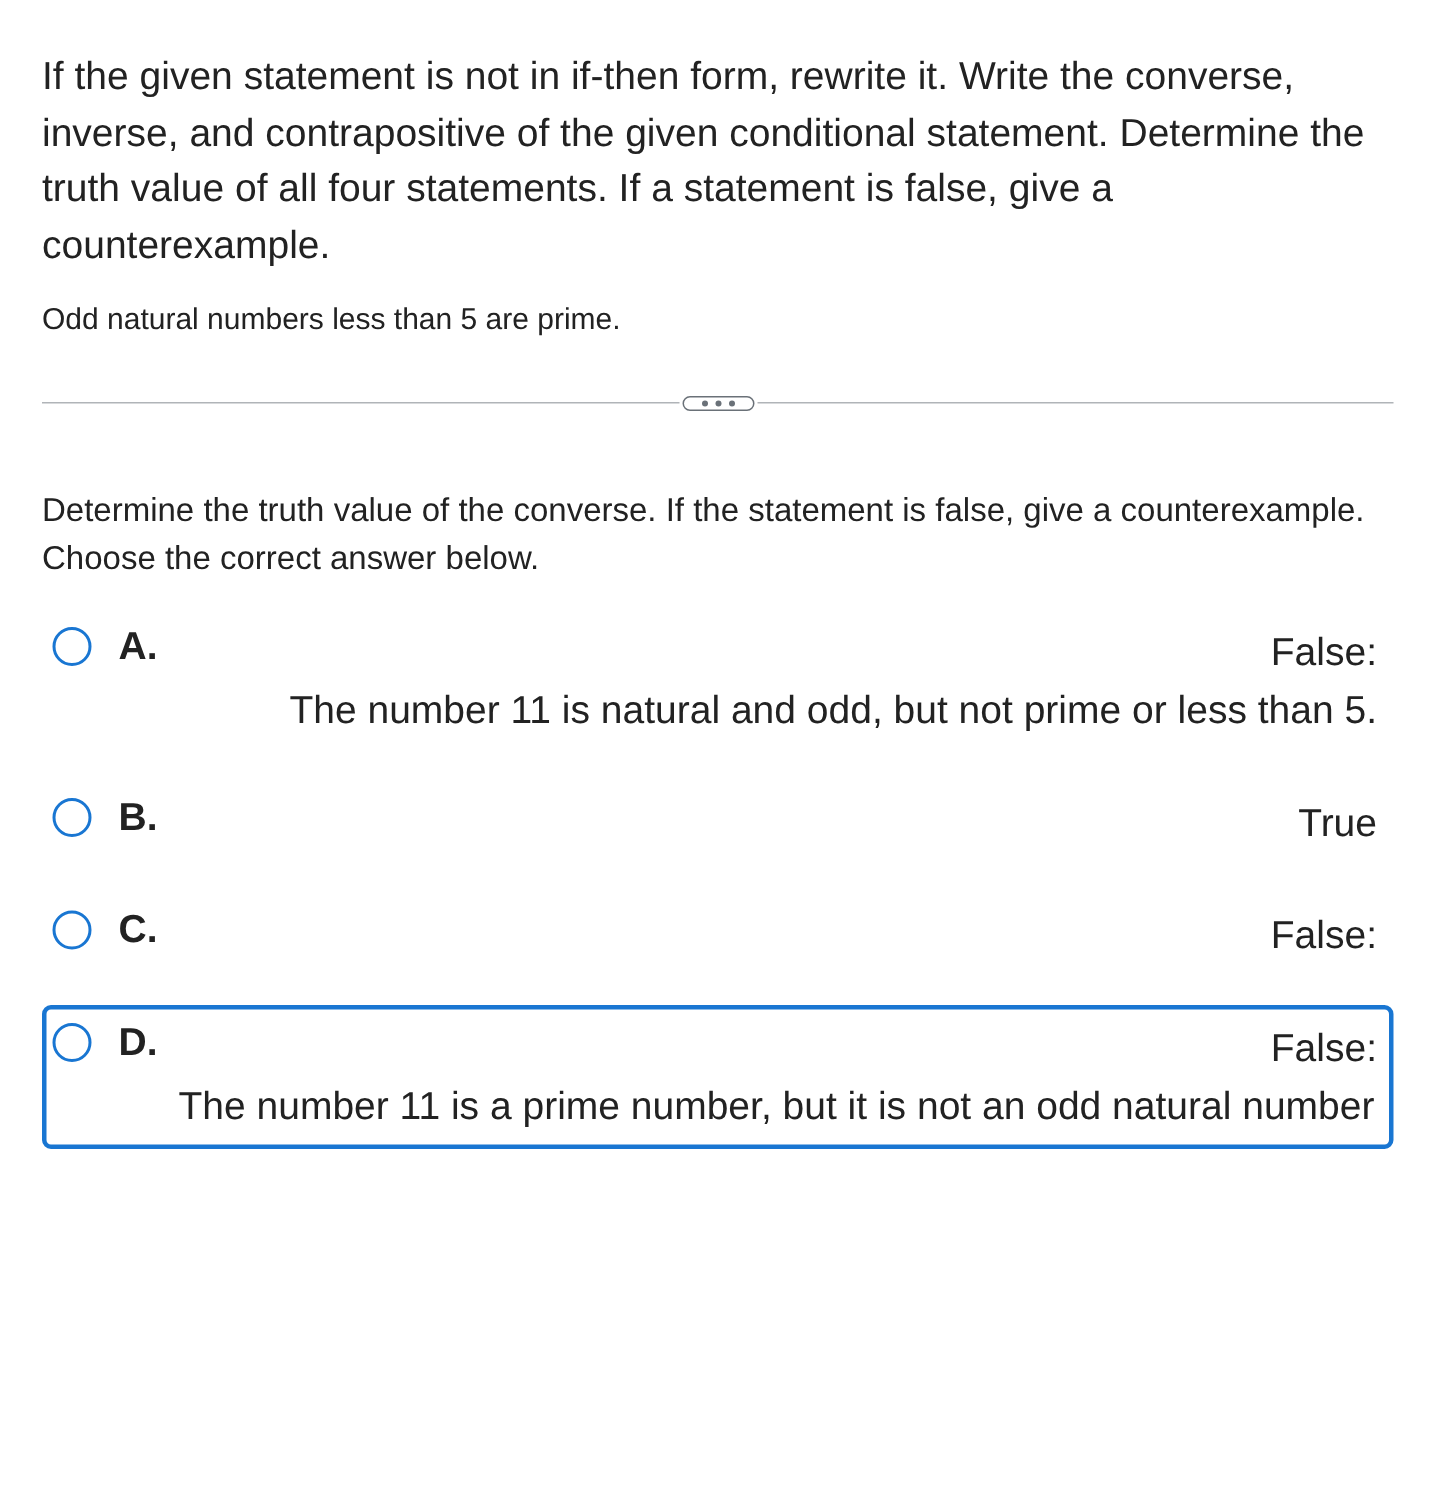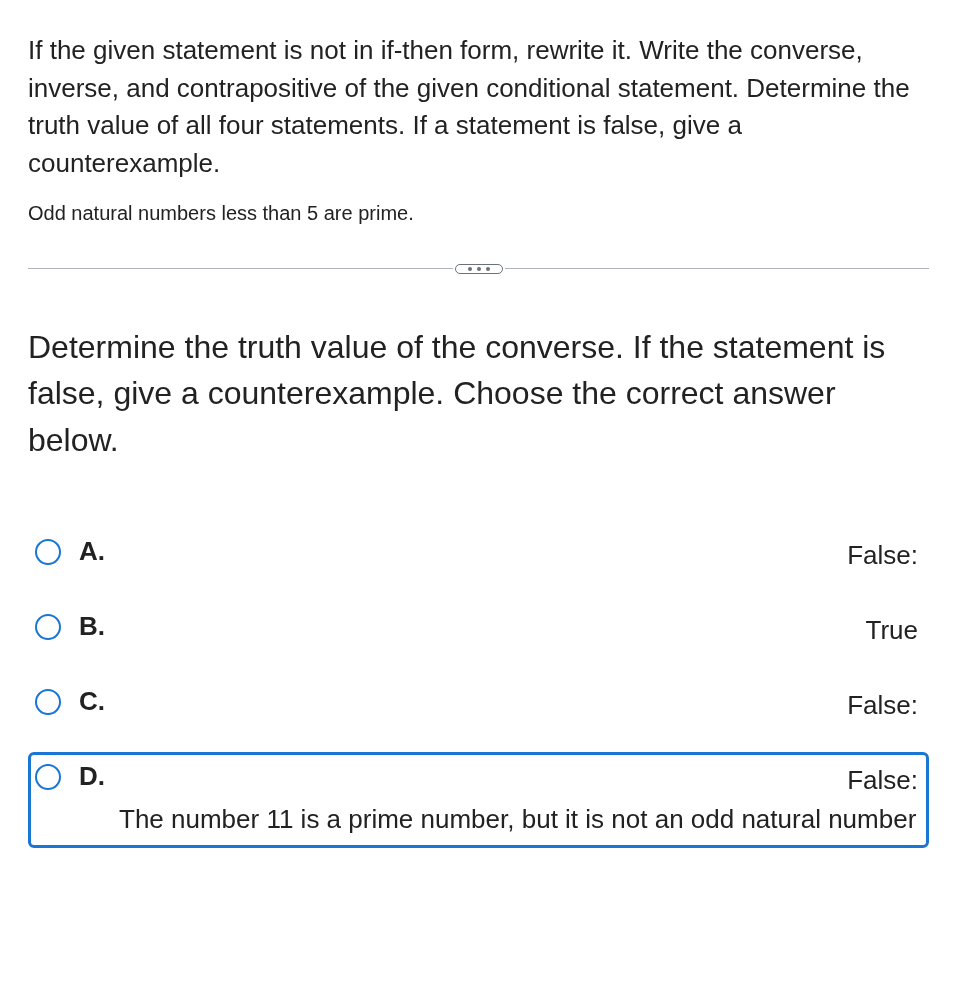--- a/index.html
+++ b/index.html
@@ -44,23 +44,23 @@
       align-items: center;
       background: #fff;
     }
     .dot {
       width: 4px;
       height: 4px;
       border-radius: 50%;
       background: #6a7178;
     }
     .question-text {
-      font-size: 32px;
+      font-size: 22px;
       line-height: 1.45;
-      margin-bottom: 64px;
+      margin-bottom: 18px;
     }
     .options {
       display: flex;
       flex-direction: column;
       gap: 18px;
     }
     .option {
       display: flex;
       align-items: flex-start;
       padding: 6px 8px 6px 0;
@@ -115,20 +115,21 @@
 
 <div class="question-text">Determine the truth value of the converse. If the statement is false, give a counterexample. Choose the correct answer below.</div>
 
 <div class="options">
 
   <div class="option">
     <div class="radio"></div>
     <div class="letter">A.</div>
     <div class="answer-block">
       <div class="answer-text">False:</div>
+      <div class="answer-text">The number 11 is natural and odd, but not prime or less than 5.</div>
     </div>
   </div>
 
   <div class="option">
     <div class="radio"></div>
     <div class="letter">B.</div>
     <div class="answer-block">
       <div class="answer-text">True</div>
     </div>
   </div>

